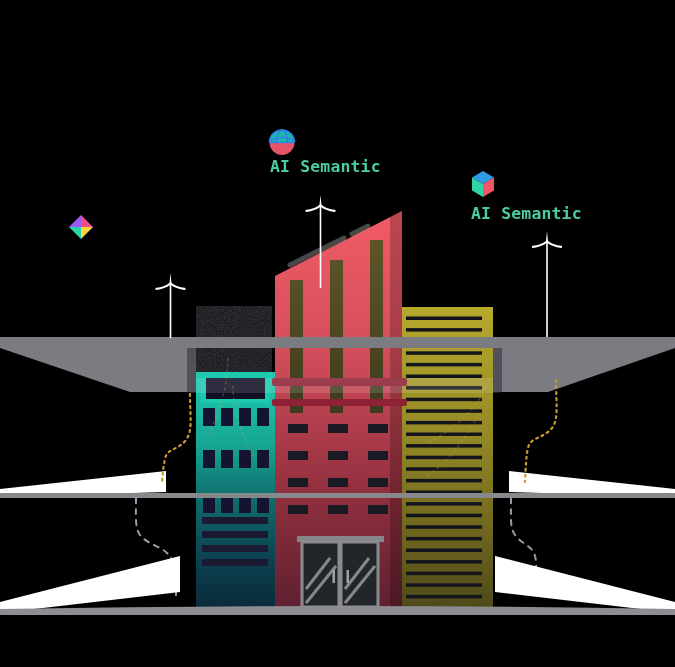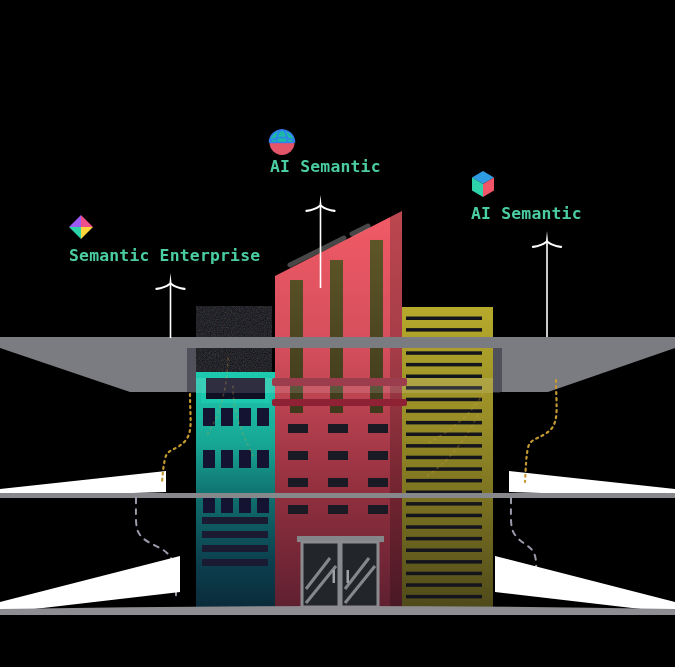--- a/index.html
+++ b/index.html
@@ -201,21 +201,20 @@
     </g>
   </g>
 </svg>
 
 <svg class="icon" style="left:68px;top:214px" width="26" height="26" viewBox="0 0 26 26">
   <polygon points="13,1 1,13 13,13" fill="#9b59f5"></polygon>
   <polygon points="13,1 25,13 13,13" fill="#ee4f8b"></polygon>
   <polygon points="1,13 13,25 13,13" fill="#2bd3a8"></polygon>
   <polygon points="25,13 13,25 13,13" fill="#ffd43d"></polygon>
 </svg>
-<div class="label" style="left:69px;top:246px">Semantic Enterprise</div>
 
 <svg class="icon" style="left:268px;top:129px" width="28" height="27" viewBox="0 0 28 27">
   <clipPath id="gTop">
         <rect x="0" y="0" width="28" height="13.5"></rect>
       </clipPath>
   <circle cx="14" cy="13.5" r="12.5" fill="#e4556a"></circle>
   <path d="M1.5,13.5 A12.5,12.5 0 0 1 26.5,13.5 Z" fill="#1db9a8"></path>
   <g clip-path="url(#gTop)" stroke="#2f7ff0" stroke-width="1.6" fill="none">
     <ellipse cx="14" cy="13.5" rx="5.5" ry="12.5"></ellipse>
     <ellipse cx="14" cy="13.5" rx="12.5" ry="12.5"></ellipse>

